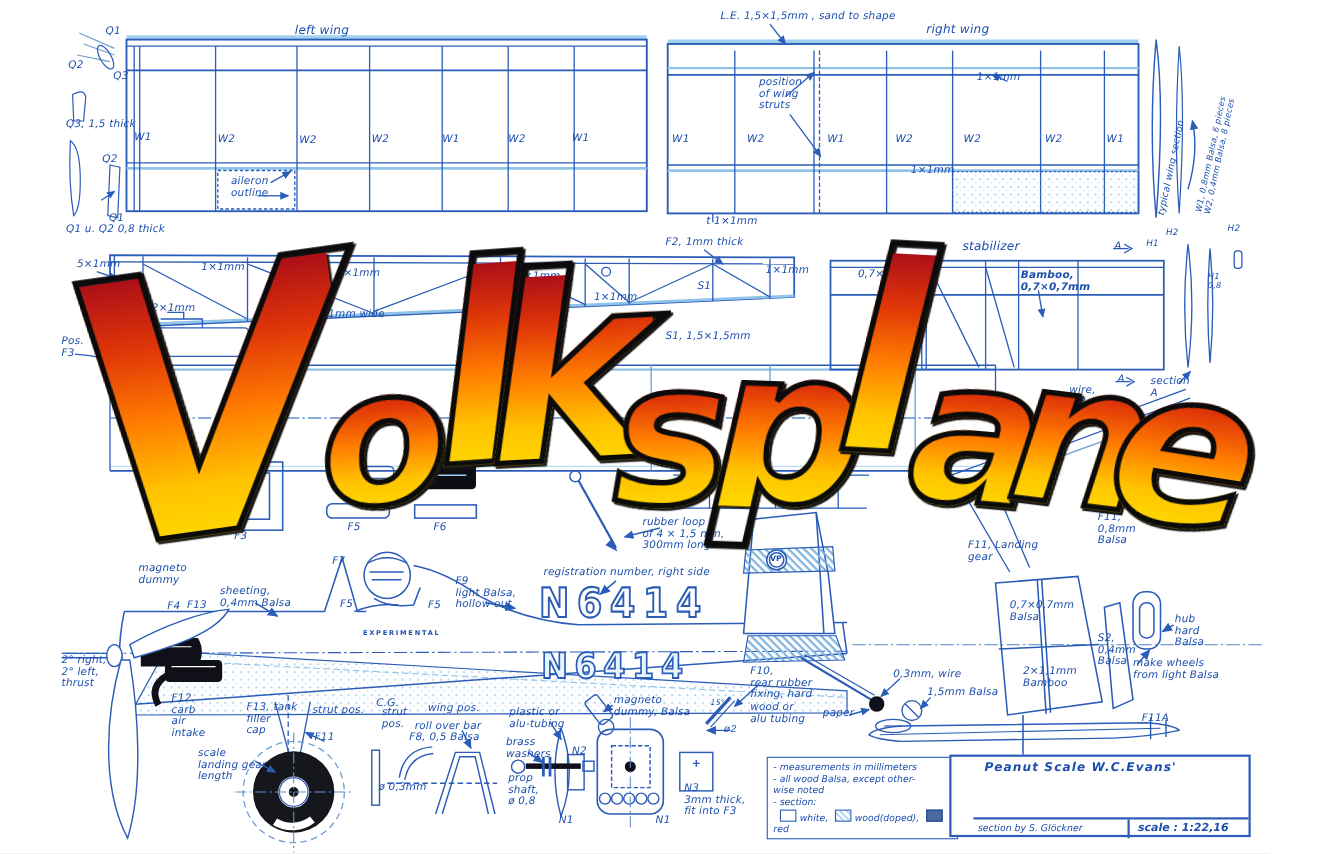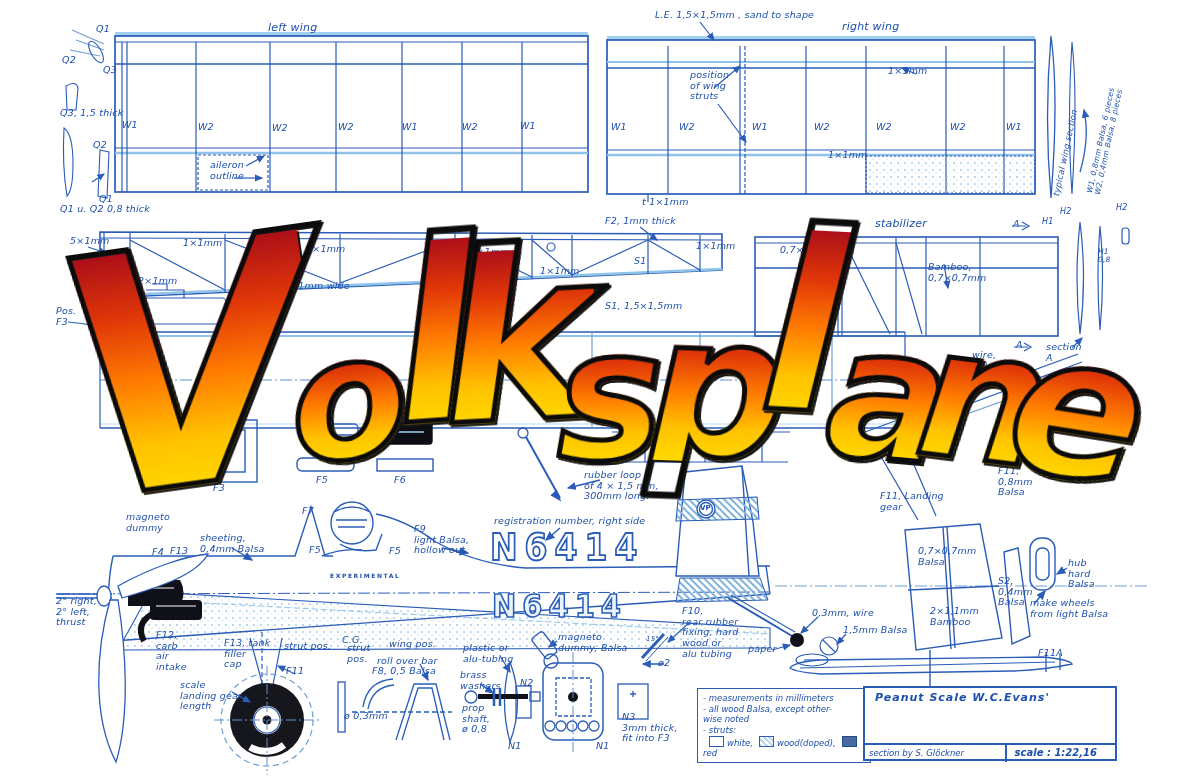--- a/index.html
+++ b/index.html
@@ -22,21 +22,21 @@
         -webkit-background-clip:text;background-clip:text;color:transparent;
         -webkit-text-stroke:5px #0b0b0b;filter:drop-shadow(2px 2px 0 #161616);}
   
   .box{position:absolute;border:2px solid #2a5cb8;color:#1c4fae;z-index:3;background:#fff;}
   #notesbox{left:697px;top:688px;width:164px;height:69px;border-width:1.5px;
             font:italic 8.5px "DejaVu Sans",sans-serif;padding:4px 3px 0 5px;line-height:1.25;}
   .noteline{white-space:pre-line;}
   .sw{display:inline-block;width:13px;height:9px;border:1.5px solid #2a5cb8;margin:0 3px 0 6px;vertical-align:-1px;background:#fff;}
   .sw.wood{background:repeating-linear-gradient(45deg,#bcd9f0 0 2px,#ffffff 2px 4px);}
   .sw.red{background:#49699f;border-color:#1d4a8e;}
-  #titleblock{left:863px;top:686px;width:250px;height:71px;}
+  #titleblock{left:863px;top:686px;width:250px;height:71px;padding-left:20px;}
   #tb-top{border-bottom:2px solid #2a5cb8;height:52px;padding:3px 6px 0 10px;}
   #tb-line1{font:italic bold 11px "DejaVu Sans",sans-serif;letter-spacing:1px;}
   #tb-name{font:bold 25px "DejaVu Sans",sans-serif;letter-spacing:3px;color:#fff;
            -webkit-text-stroke:1.4px #2a5cb8;line-height:1;}
   #tb-bottom{display:flex;height:17px;}
   #tb-designed{flex:1.35;font:italic 8.5px "DejaVu Sans",sans-serif;padding:3px 0 0 4px;border-right:2px solid #2a5cb8;}
   #tb-scale{flex:1;font:italic bold 10px "DejaVu Sans",sans-serif;padding:2px 0 0 8px;}
 </style>
 </head>
 <body>
@@ -402,21 +402,21 @@
       <span class="annot" style="left: 280px; top: 281px;">F1, 1mm wide</span>
       <span class="annot" style="left: 470px; top: 247px;">5×1mm</span>
       <span class="annot" style="left: 540px; top: 266px;">1×1mm</span>
       <span class="annot" style="left: 634px; top: 256px;">S1</span>
       <span class="annot" style="left: 696px; top: 241px;">1×1mm</span>
       <span class="annot" style="left: 605px; top: 301px;">S1, 1,5×1,5mm</span>
       <span class="annot" style="left: 56px; top: 306px;">Pos.
 F3</span>
       <span class="annot" style="left: 875px; top: 218px; font-size: 11px;">stabilizer</span>
       <span class="annot" style="left: 780px; top: 245px;">0,7×0,7mm</span>
-      <span class="annot" style="left: 928px; top: 262px;">Bamboo,
+      <span class="annot" style="left: 928px; top: 246px; font-weight: bold;">Bamboo,
 0,7×0,7mm</span>
       <span class="annot" style="left: 1013px; top: 219px;">A</span>
       <span class="annot" style="left: 1016px; top: 340px;">A</span>
       <span class="annot" style="left: 1046px; top: 342px;">section
 A</span>
       <span class="annot" style="left: 56px; top: 596px;">2° right,
 2° left,
 thrust</span>
       <span class="annot" style="left: 126px; top: 512px;">magneto
 dummy</span>
@@ -454,21 +454,21 @@
 shaft,
 ø 0,8</span>
       <span class="annot" style="left: 520px; top: 662px; margin-top: 16px;">N2</span>
       <span class="annot" style="left: 508px; top: 741px;">N1</span>
       <span class="annot" style="left: 558px; top: 632px;">magneto
 dummy, Balsa</span>
       <span class="annot" style="left: 596px; top: 741px;">N1</span>
       <span class="annot" style="left: 622px; top: 712px;">N3
 3mm thick,
 fit into F3</span>
-      <span class="annot" style="left: 658px; top: 658px;">ø2</span>
+      <span class="annot" style="left: 658px; top: 658px; font-family: Liberation Mono, monospace;">ø2</span>
       <span class="annot" style="left: 646px; top: 636px; font-size: 7px;">15°</span>
       <span class="annot" style="left: 682px; top: 606px;">F10,
 rear rubber
 fixing, hard
 wood or
 alu tubing</span>
       <span class="annot" style="left: 812px; top: 608px;">0,3mm, wire</span>
       <span class="annot" style="left: 843px; top: 625px;">1,5mm Balsa</span>
       <span class="annot" style="left: 748px; top: 644px;">paper</span>
       <span class="annot" style="left: 156px; top: 630px;">F12,
@@ -519,21 +519,21 @@
       <span class="blet" style="left: 762px; top: 230px; font-size: 250px; transform: rotate(3deg);">l</span>
       <span class="blet" style="left: 828px; top: 328px; font-size: 180px; transform: rotate(5deg);">a</span>
       <span class="blet" style="left: 920px; top: 330px; font-size: 180px; transform: rotate(7deg);">n</span>
       <span class="blet" style="left: 1012px; top: 336px; font-size: 195px; transform: rotate(9deg);">e</span>
     </div>
 
 <div class="box" id="notesbox">
   <div class="noteline">- measurements in millimeters</div>
   <div class="noteline">- all wood Balsa, except other-
    wise noted</div>
-  <div class="noteline">- struts:</div>
+  <div class="noteline">- section:</div>
   <div>
     <span class="sw"></span><span>white,</span><span class="sw wood"></span><span>wood(doped),</span><span class="sw red"></span><span>red</span>
   </div>
 </div>
 
 <div class="box" id="titleblock">
   <div id="tb-top">
     <div id="tb-line1">Peanut Scale   W.C.Evans'</div>
   </div>
   <div id="tb-bottom">

